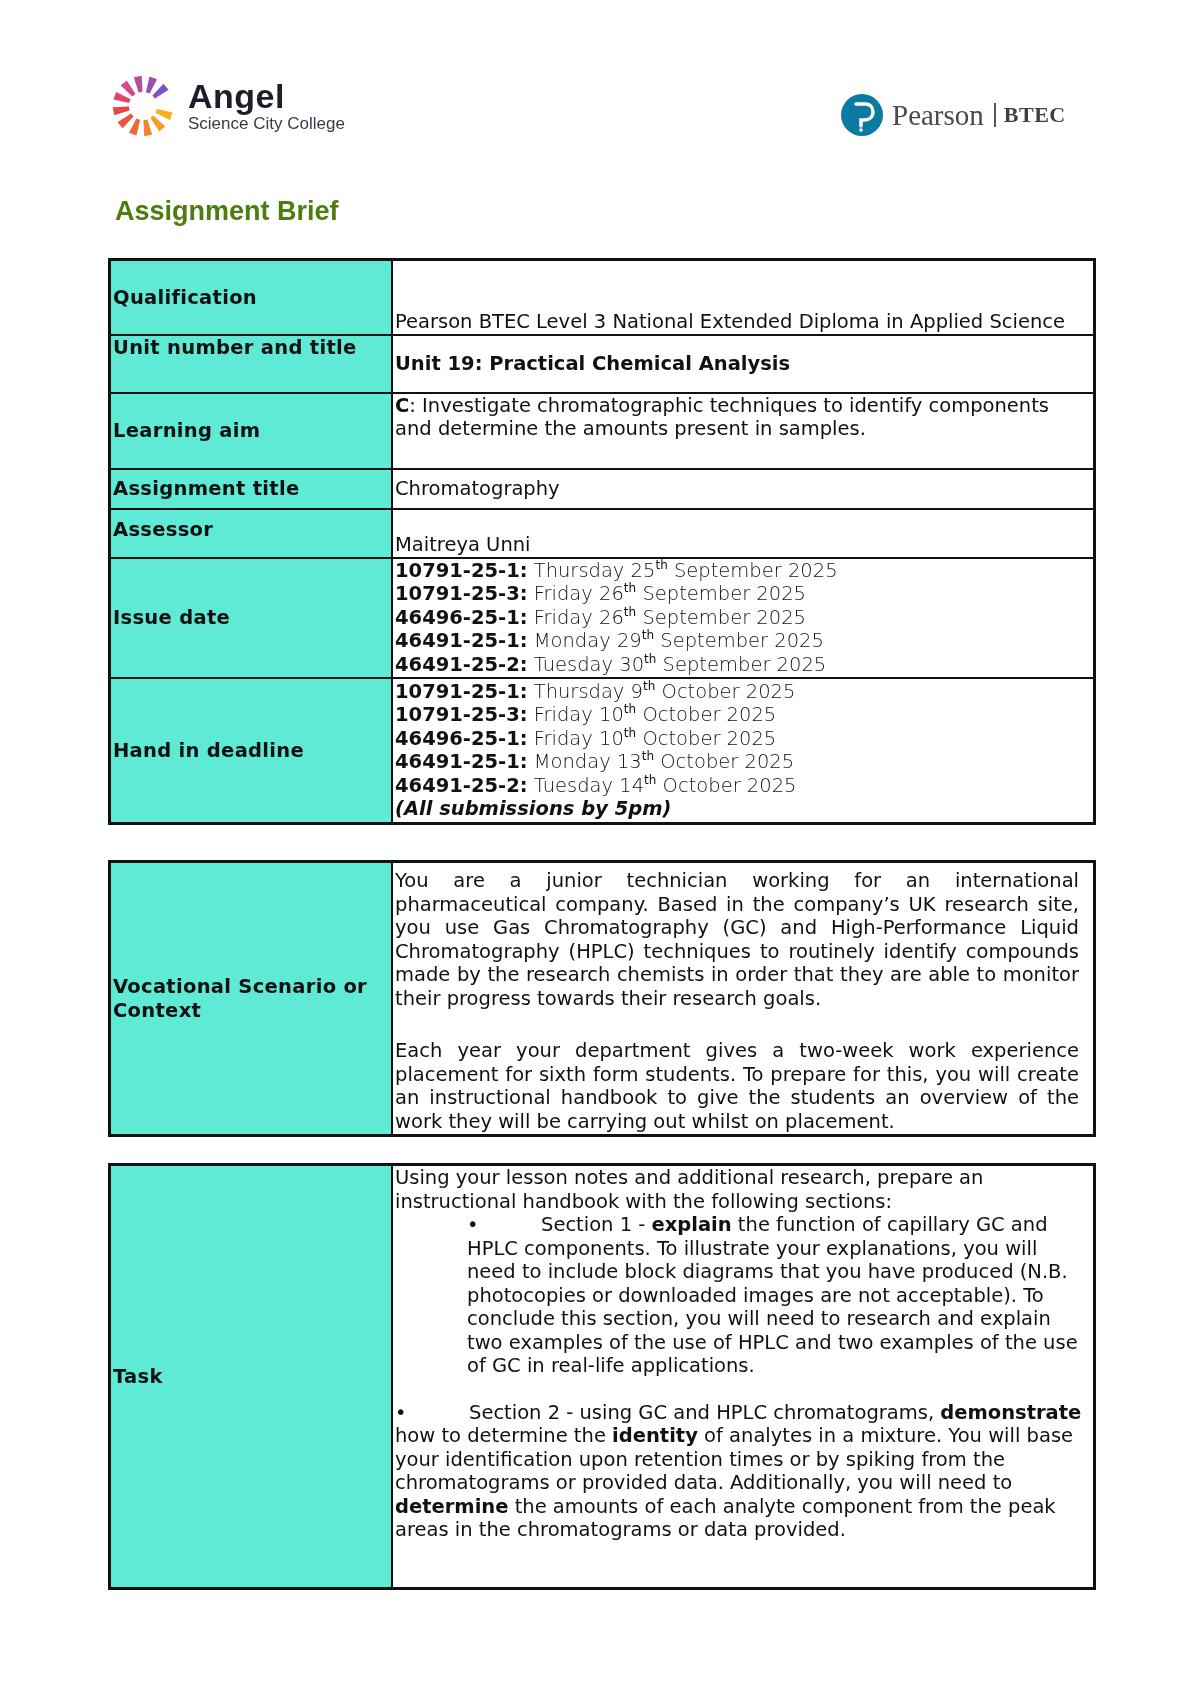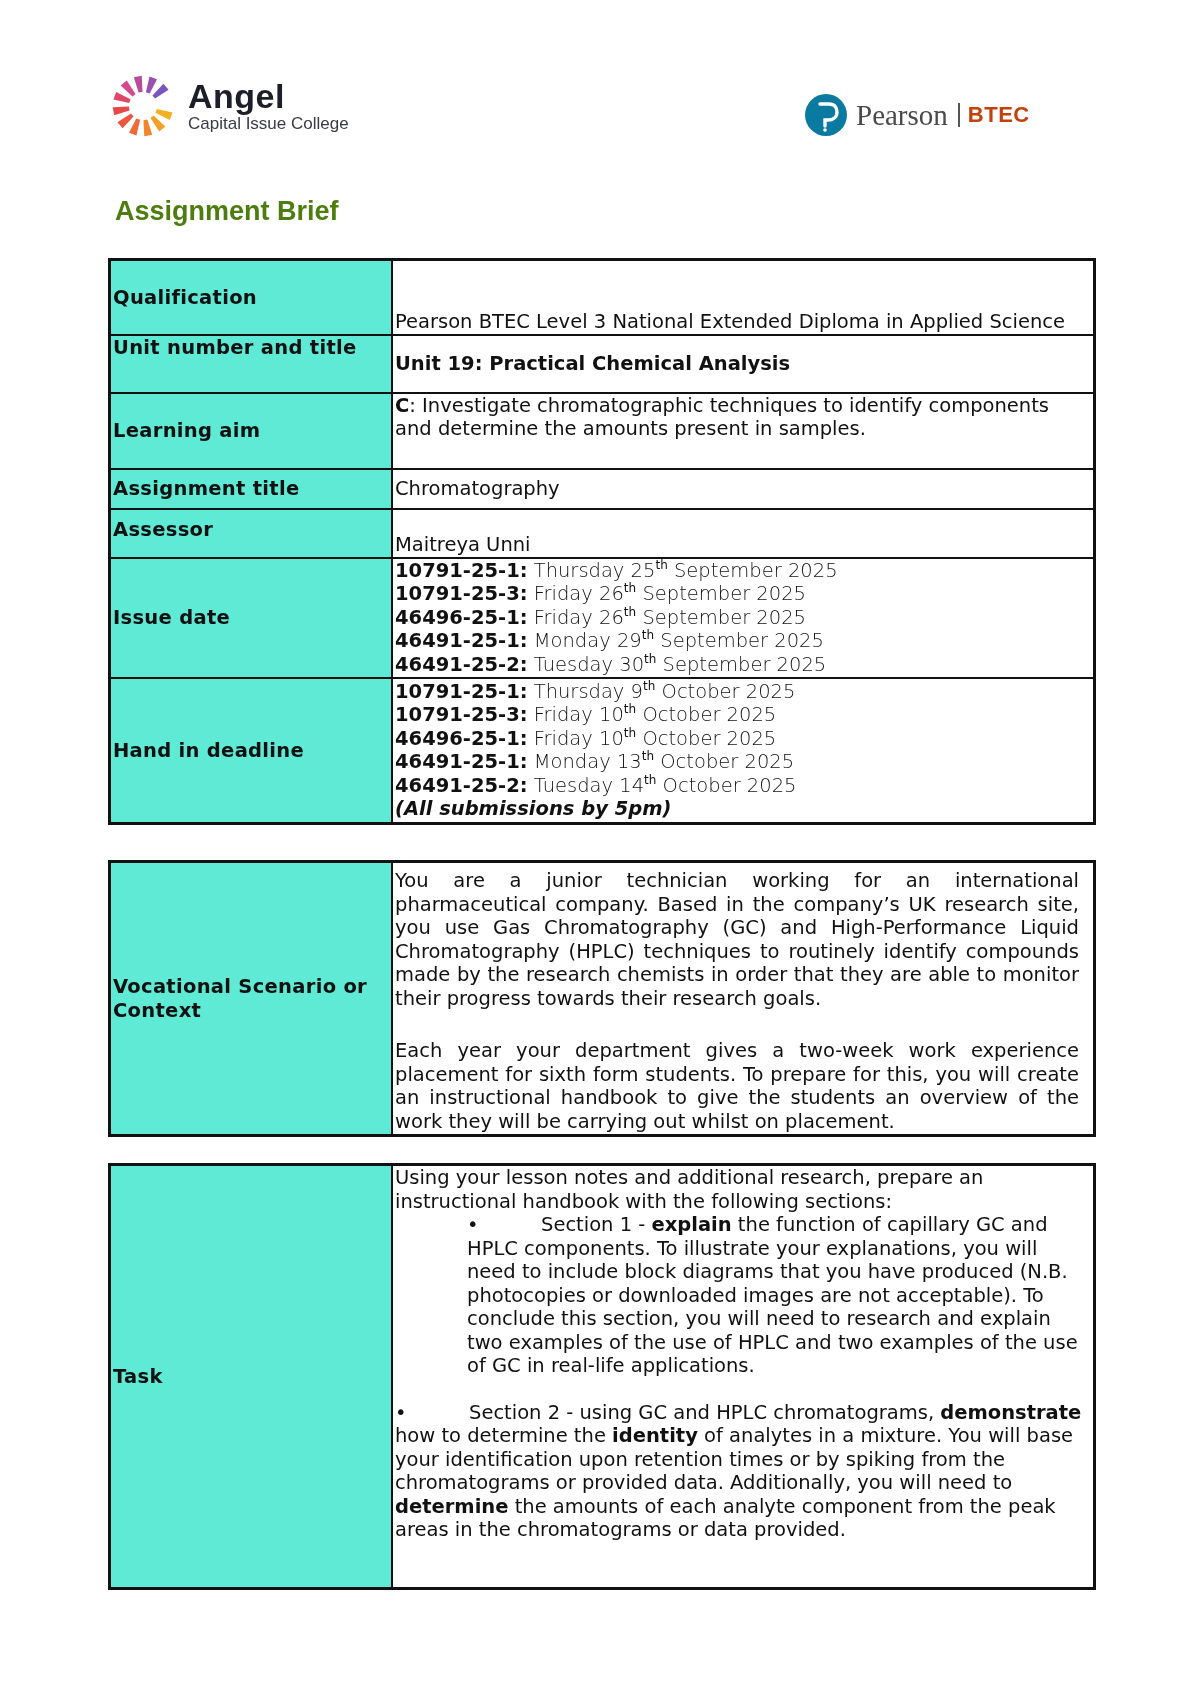--- a/index.html
+++ b/index.html
@@ -2,25 +2,25 @@
 <html><head>
 <meta charset="utf-8">
 <style>
   html, body { margin:0; padding:0; background:#ffffff; }
   body { width:1200px; height:1696px; position:relative; overflow:hidden; font-family:"DejaVu Sans", sans-serif; color:#111; }
   .logo-angel { position:absolute; left:110px; top:70px; width:240px; height:72px; display:flex; align-items:center; }
   .angel-mark { width:66px; height:66px; }
   .angel-text { margin-left:12px; display:flex; flex-direction:column; }
   .angel-name { font-family:"Liberation Sans", sans-serif; font-weight:bold; font-size:34px; color:#1e1e2a; line-height:36px; letter-spacing:0.5px; }
   .angel-sub { font-family:"Liberation Sans", sans-serif; font-size:17px; color:#3a3a48; line-height:20px; }
-  .logo-pearson { position:absolute; left:804px; top:90px; display:flex; align-items:center; height:50px; }
+  .logo-pearson { position:absolute; left:840px; top:90px; display:flex; align-items:center; height:50px; }
   .pearson-mark { width:44px; height:44px; }
   .pearson-name { font-family:"Liberation Serif", serif; font-size:29px; color:#4a4a4a; margin-left:8px; }
   .pearson-sep { width:2px; height:24px; background:#555; margin:0 8px 0 10px; }
-  .pearson-btec { font-family:Liberation Sans, sans-serif; font-weight:bold; font-size:22px; color:#c2410c; letter-spacing:0.5px; }
+  .pearson-btec { font-family:Liberation Serif, serif; font-weight:bold; font-size:22px; color:#404040; letter-spacing:0.5px; }
   .doc-title { position:absolute; left:115px; top:196px; font-family:"Liberation Sans", sans-serif; font-weight:bold; font-size:27px; text-underline-offset:3px; color:#4d7c0f; }
 
   table.brief { position:absolute; left:108px; border-collapse:collapse; width:988px; table-layout:fixed; border:3px solid #111; }
   table.brief td { border:2px solid #111; vertical-align:middle; padding:0 2px; font-size:19.5px; line-height:23.5px; }
   td.lbl { background:#5eead4; width:276px; font-weight:bold; letter-spacing:0.3px; }
   td.val { background:#fff; font-family:"DejaVu Sans", sans-serif; font-weight:normal; color:#111; }
   .light { font-weight:300; }
   .code { font-weight:bold; }
   sup { font-size:12px; line-height:0; vertical-align:8px; }
   .ital { font-style:italic; font-weight:bold; }
@@ -43,21 +43,21 @@
       <path d="M-4,-30 L4,-30 L2,-14 L-2,-14 Z" fill="#e8474a" transform="rotate(-100)"></path>
       <path d="M-4,-30 L4,-30 L2,-14 L-2,-14 Z" fill="#ec5540" transform="rotate(-130)"></path>
       <path d="M-4,-30 L4,-30 L2,-14 L-2,-14 Z" fill="#f06a38" transform="rotate(-160)"></path>
       <path d="M-4,-30 L4,-30 L2,-14 L-2,-14 Z" fill="#f2842e" transform="rotate(170)"></path>
       <path d="M-4,-30 L4,-30 L2,-14 L-2,-14 Z" fill="#f59e28" transform="rotate(140)"></path>
       <path d="M-4,-30 L4,-30 L2,-14 L-2,-14 Z" fill="#f5b020" transform="rotate(110)"></path>
     </g>
   </svg>
   <div class="angel-text">
     <span class="angel-name">Angel</span>
-    <span class="angel-sub">Capital Issue College</span>
+    <span class="angel-sub">Science City College</span>
   </div>
 </div>
 
 <div class="logo-pearson">
   <svg class="pearson-mark" viewBox="0 0 44 44">
     <circle cx="22" cy="22" r="21" fill="#0a7aa0"></circle>
     <path d="M16,11 L25,11 C31,11 33,15 33,19 C33,24 29,27 24,27 L21,27 L21,33" stroke="#fff" stroke-width="3.4" fill="none" stroke-linecap="round"></path>
     <circle cx="21" cy="37" r="1.8" fill="#fff"></circle>
   </svg>
   <span class="pearson-name">Pearson</span>

